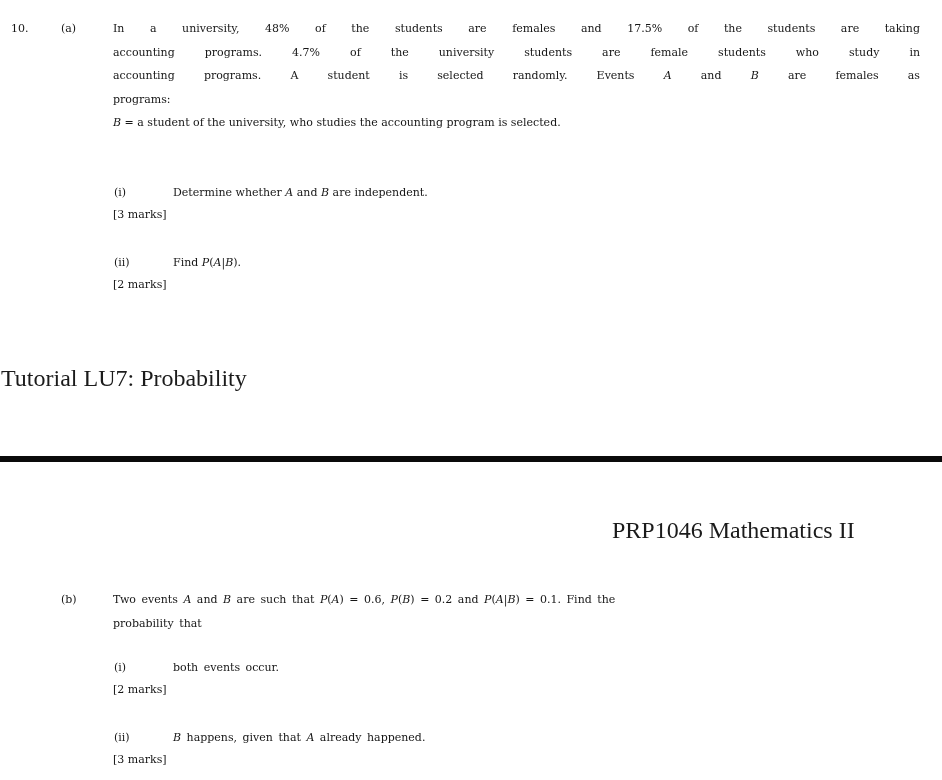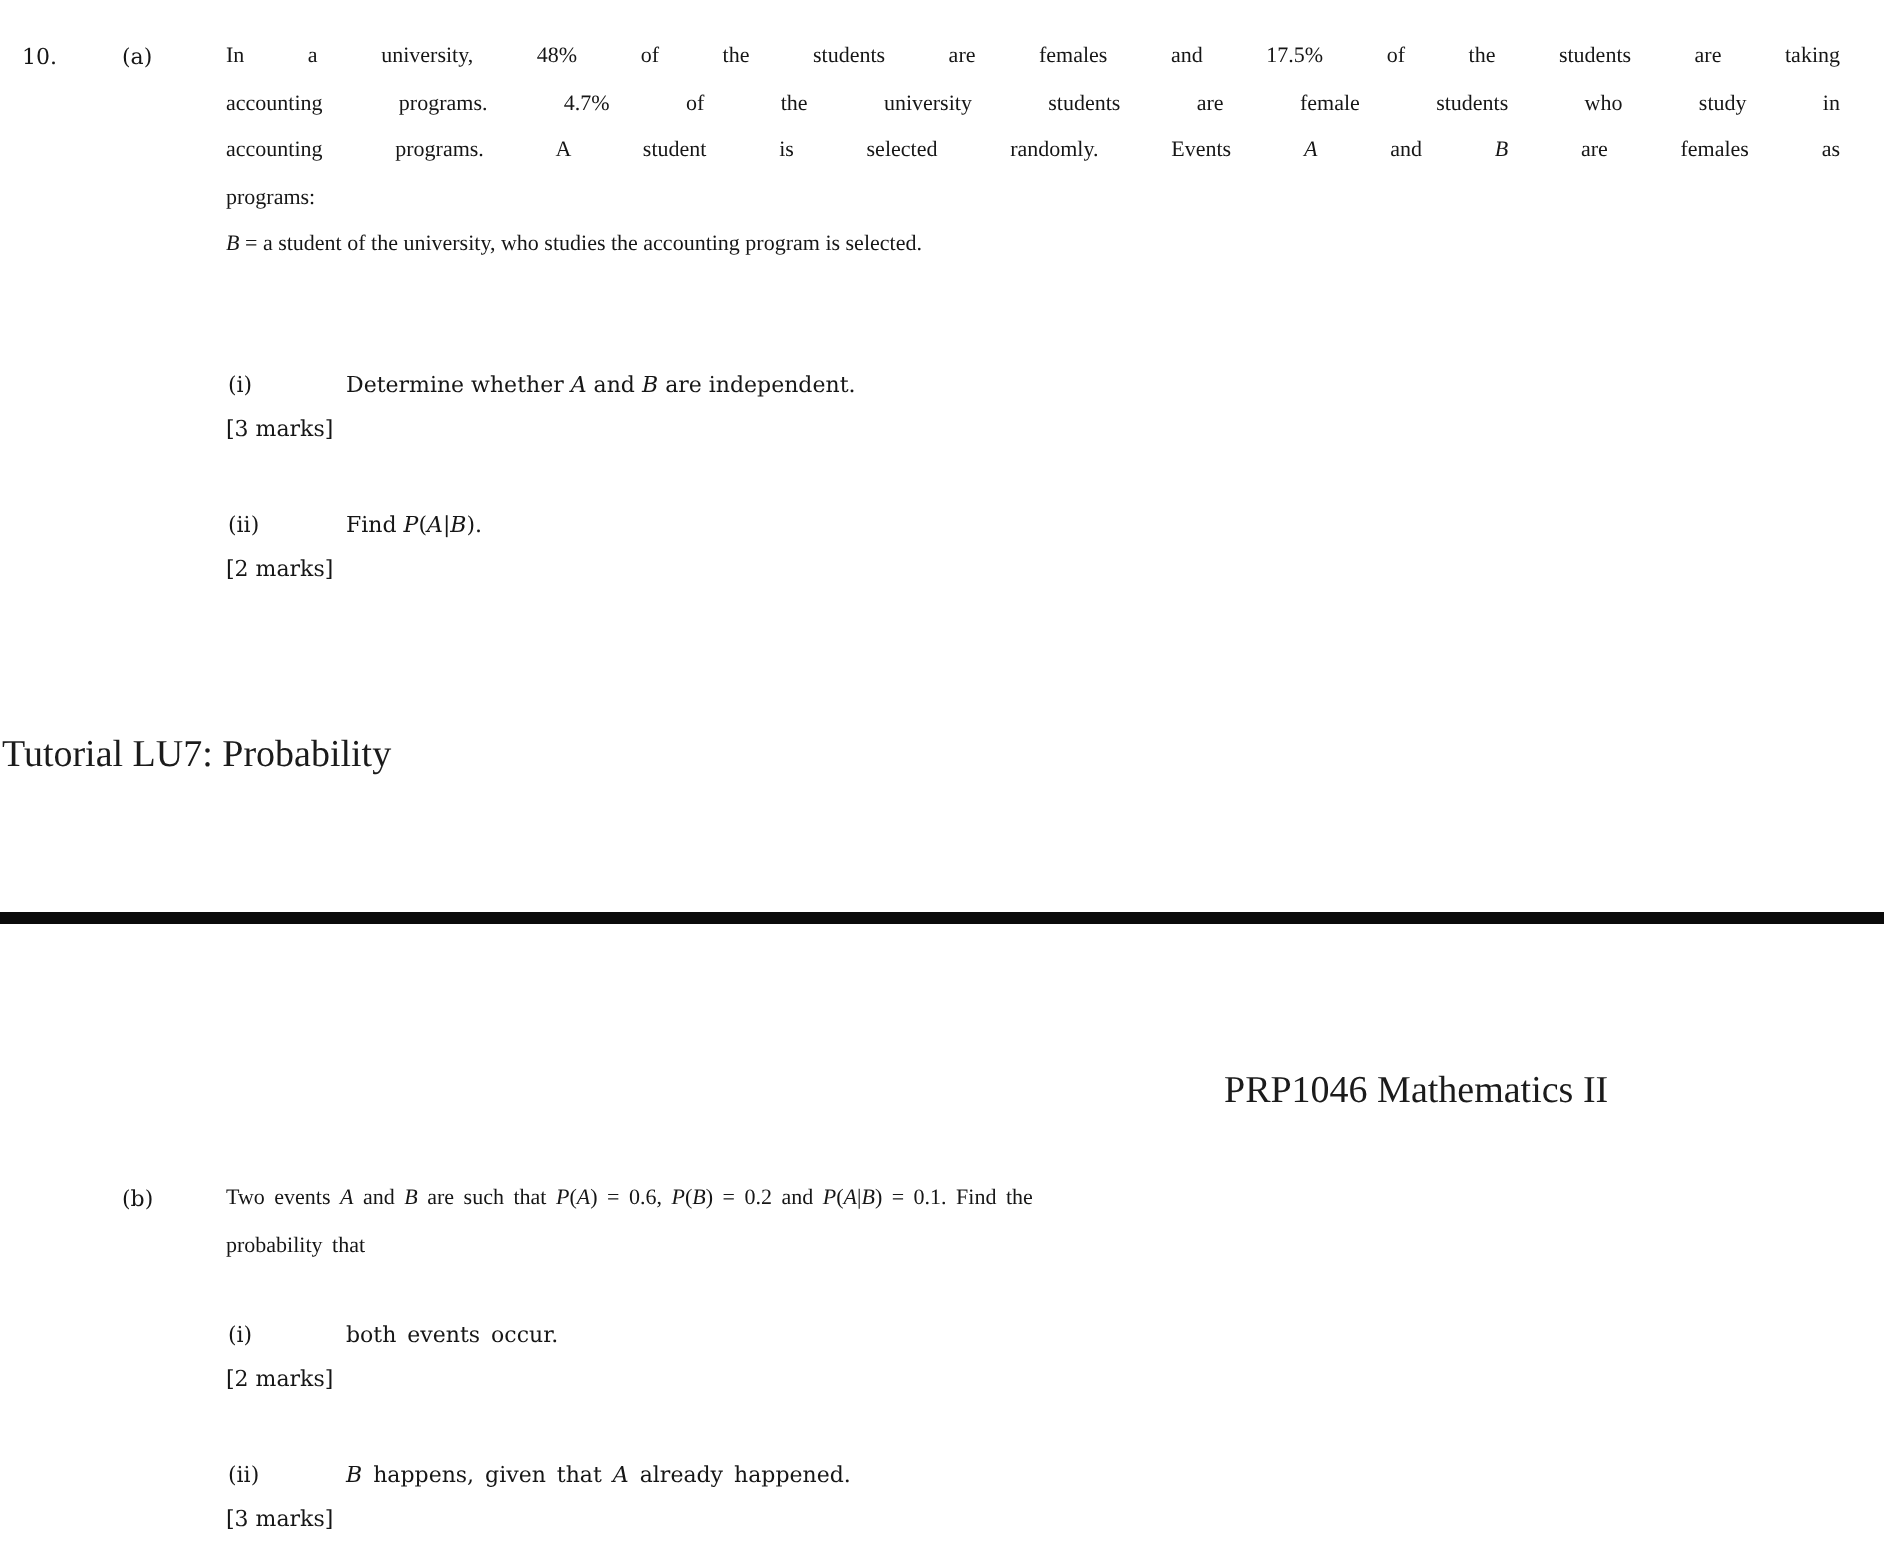--- a/index.html
+++ b/index.html
@@ -2,42 +2,42 @@
 <html><head>
 <meta charset="utf-8">
 <style>
   html,body{margin:0;padding:0;}
   body{
     width:942px;height:780px;position:relative;background:#ffffff;
     font-family:"DejaVu Serif", serif;color:#161616;overflow:hidden;
   }
   .abs{position:absolute;}
   .body-text{font-size:11px;line-height:23.5px;}
-  .para{left:113px;width:807px;font-family:Liberation Serif, serif;}
+  .para{left:113px;width:807px;}
   .line{white-space:nowrap;}
   .line.just{
     white-space:normal;
     text-align:justify;
     text-align-last:justify;
     text-justify:inter-word;
   }
   .it{font-style:italic;}
   .qnum{left:11px;top:17px;}
   .plabel{left:61px;top:17px;}
   .blabel{left:61px;top:588px;}
   .item-label{left:114px;}
   .item-text{left:162px;margin-left:11px;}
   .marks{left:113px;width:807px;text-align:left;}
   .pb-spacing{word-spacing:2px;}
   .meta-text{
     font-family:"Liberation Serif", serif;
-    font-size:19px;line-height:26px;color:#1b1b1b;white-space:nowrap;
+    font-size:24px;line-height:26px;color:#1b1b1b;white-space:nowrap;
   }
   .footer-line{left:1px;top:365px;}
-  .header-line{left:612px;top:517px;margin-top:16px;}
+  .header-line{left:612px;top:517px;}
   .divider{left:0;top:456px;width:942px;height:6px;background:#0a0a0a;}
 </style>
 </head>
 <body>
 
 <div class="abs body-text qnum">10.</div>
 <div class="abs body-text plabel">(a)</div>
 
 <div class="abs body-text para" style="top:17px">
   <div class="line just"><span>In a university, 48% of the students are females and 17.5% of the students are taking</span></div>

